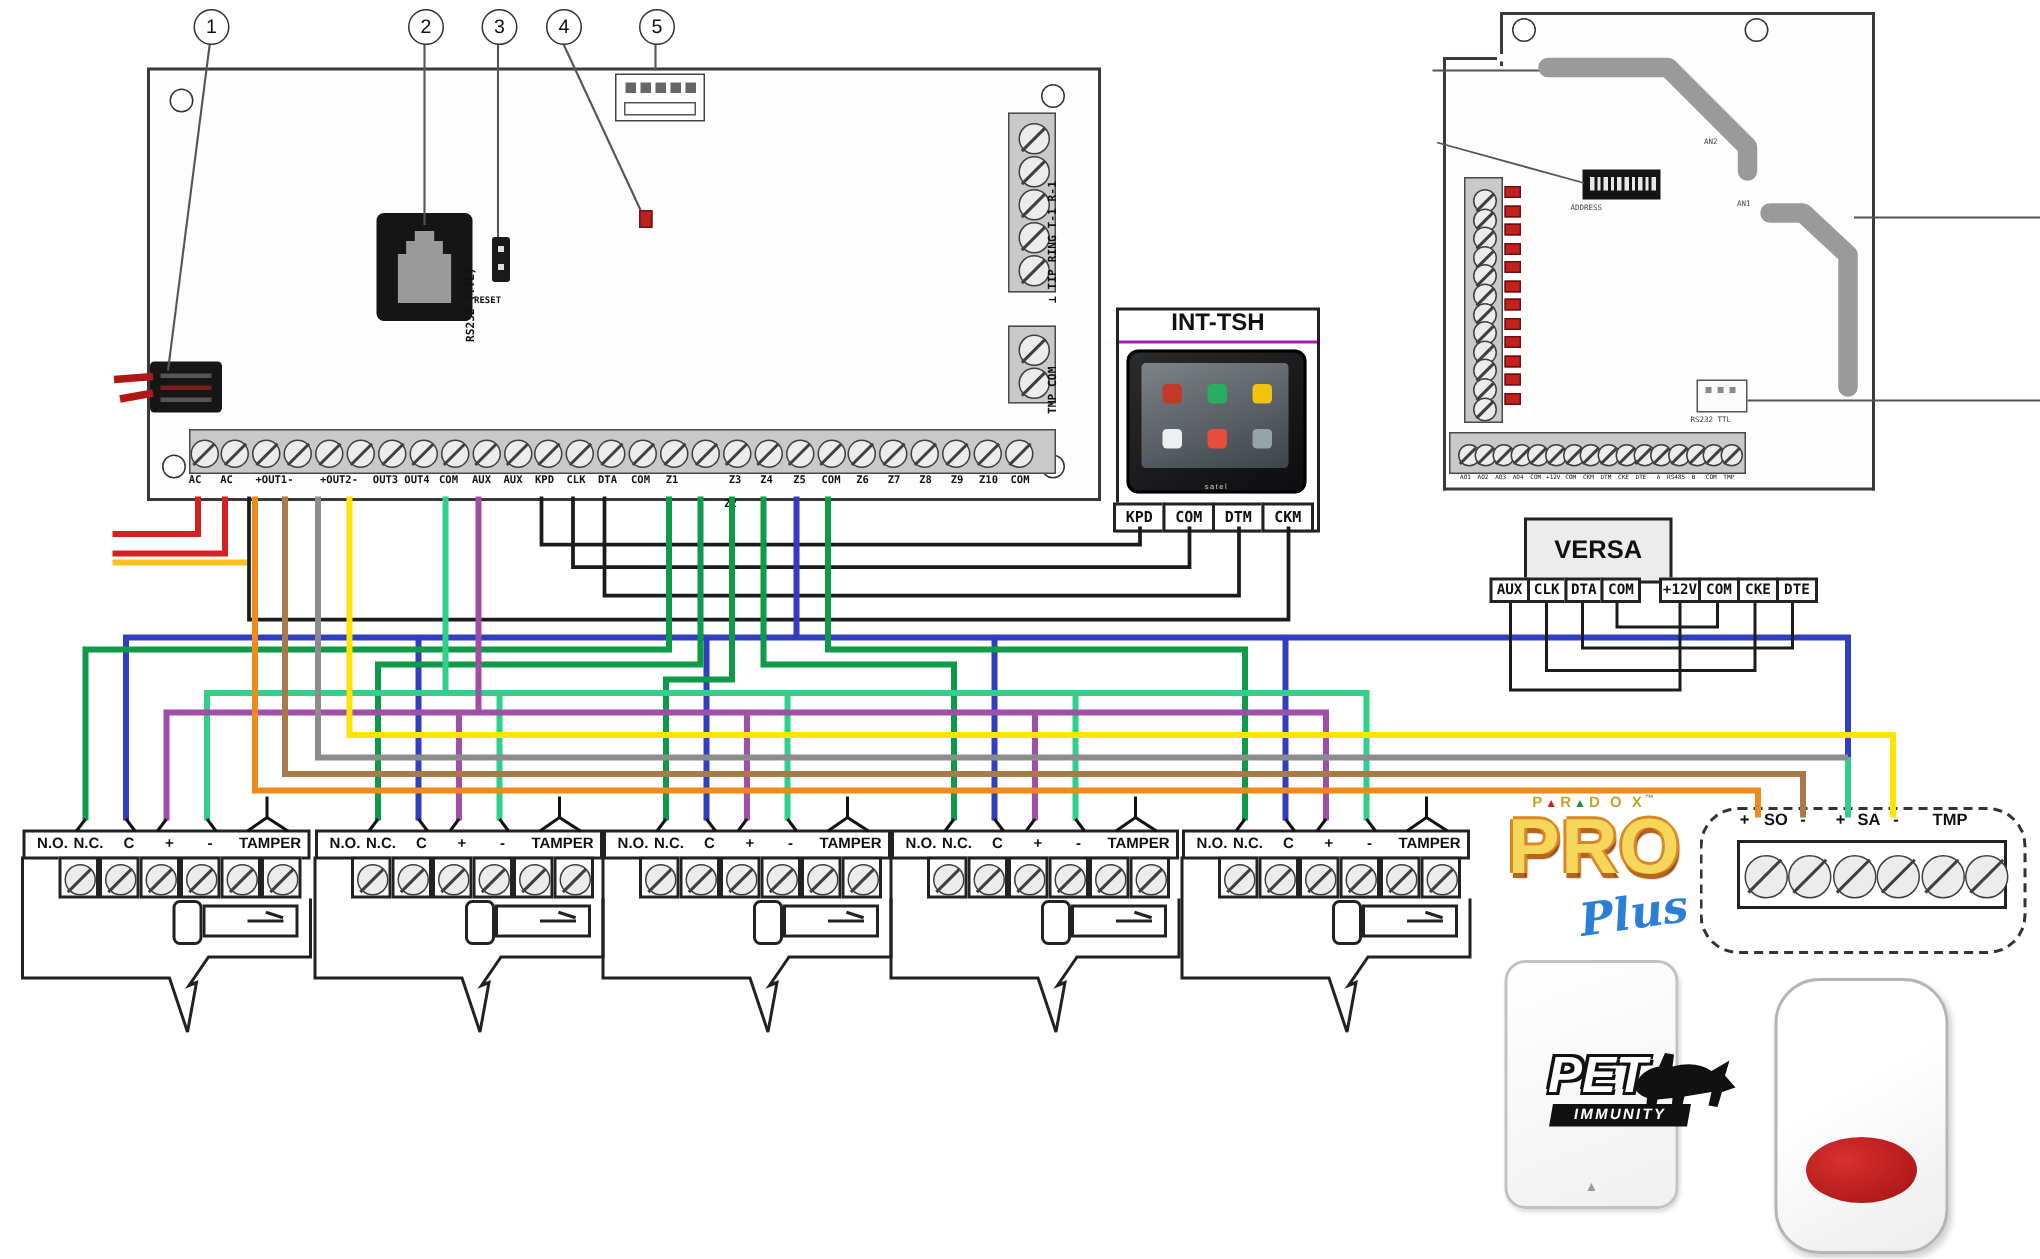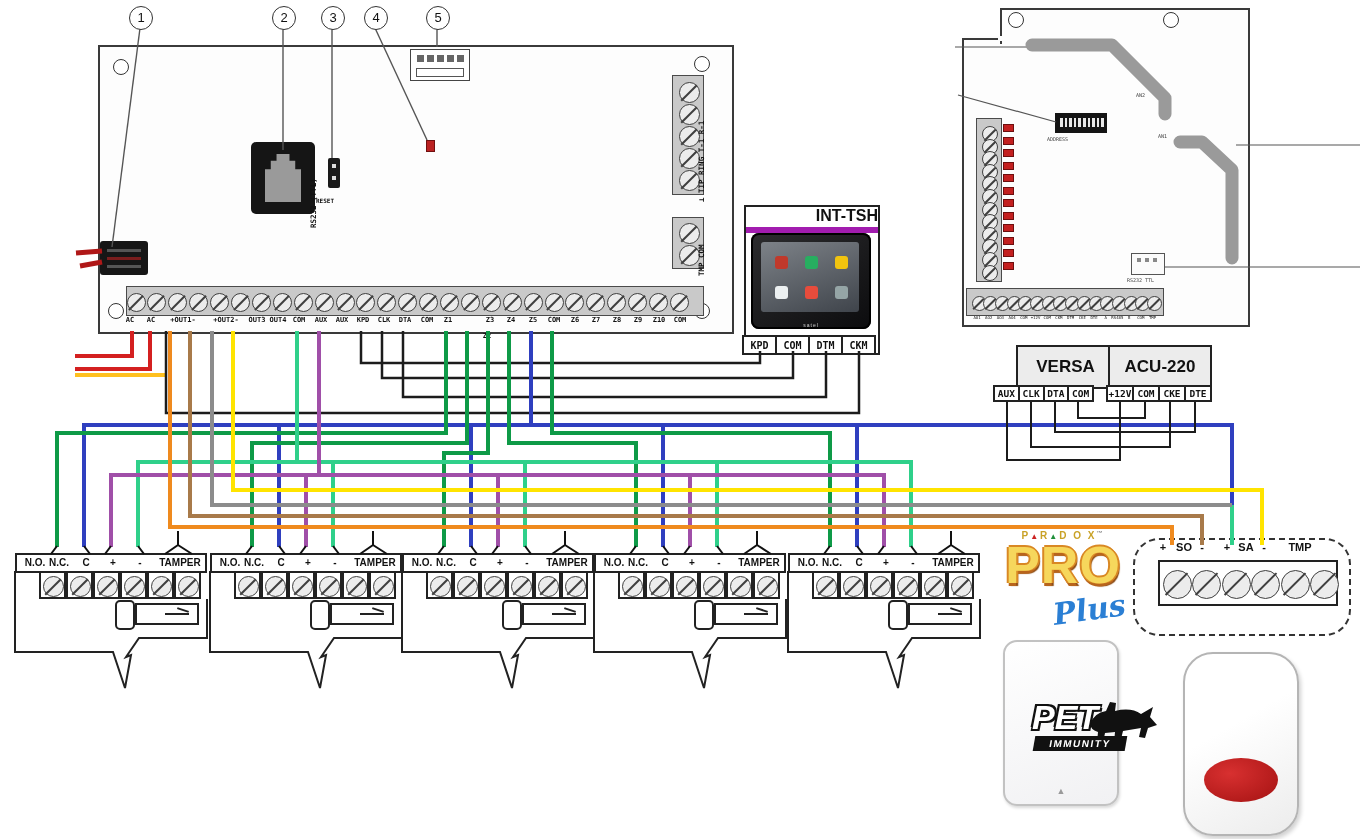--- a/index.html
+++ b/index.html
@@ -24,21 +24,21 @@
     clip-path:polygon(32% 0,68% 0,68% 14%,84% 14%,84% 32%,100% 32%,100% 100%,0 100%,0 32%,16% 32%,16% 14%,32% 14%);}
   .jumper{position:absolute;left:228px;top:111px;width:12px;height:30px;background:#1a1a1a;border-radius:2px;}
   .jumper b{position:absolute;left:4px;width:4px;height:4px;background:#ddd;}
   .led{position:absolute;left:326px;top:93px;width:7px;height:10px;background:#b22;border:1px solid #701010;}
   .conn5{position:absolute;left:310px;top:2px;width:58px;height:30px;border:1.6px solid #444;background:#fff;}
   .conn5 b{position:absolute;top:5px;width:7px;height:7px;background:#666;}
   .conn5 u{position:absolute;left:5px;bottom:3px;width:46px;height:7px;border:1.2px solid #555;display:block;}
   .tinytext{position:absolute;font-size:6px;font-family:"DejaVu Sans Mono",monospace;font-weight:bold;}
   
   .inttsh{position:absolute;left:744px;top:205px;width:132px;height:146px;border:2px solid #222;background:#fff;z-index:2;}
-  .inttsh .ttl{height:20px;text-align:right;font-size:16px;font-weight:bold;border-bottom:6px solid #a21caf;}
+  .inttsh .ttl{height:20px;text-align:center;font-size:16px;font-weight:bold;border-bottom:2px solid #a21caf;}
   .tab{position:absolute;left:5px;top:26px;width:120px;height:96px;background:linear-gradient(145deg,#2c2c2e,#0c0c0e);
        border-radius:8px;box-shadow:inset 0 0 0 2px #000;}
   .tab .scr{position:absolute;left:10px;top:9px;width:98px;height:70px;background:linear-gradient(160deg,#7d8288,#3f444b);border-radius:3px;}
   .tab .ic{position:absolute;width:13px;height:13px;border-radius:3px;}
   .tab .brand{position:absolute;left:0;right:0;bottom:1px;text-align:center;color:#cfcfcf;font-size:5px;letter-spacing:1px;}
   .termrow{position:absolute;left:-2px;bottom:-2px;display:flex;width:132px;height:20px;z-index:2;}
   .termrow div{flex:1;border:2px solid #222;margin-left:-2px;background:#fff;text-align:center;
                font-size:10px;font-weight:bold;line-height:17px;font-family:"DejaVu Sans Mono",monospace;}
   
   .modbox{position:absolute;background:#ececec;border:2px solid #222;z-index:2;text-align:center;
@@ -511,23 +511,20 @@
 
   <div class="modbox" style="left:1016px;top:345px;width:95px;height:40px;line-height:40px;">
     <span>VERSA</span>
   </div>
   <div class="modterms" style="left:995px;top:385px;width:99px;height:17px;" id="versaterms">
       <div>AUX</div>
       <div>CLK</div>
       <div>DTA</div>
       <div>COM</div>
     </div>
-  <div class="modbox" style="left:1108px;top:345px;width:100px;height:40px;line-height:40px;">
-    <span>ACU-220</span>
-  </div>
   <div class="modterms" style="left:1108px;top:385px;width:104px;height:17px;" id="acuterms">
       <div>+12V</div>
       <div>COM</div>
       <div>CKE</div>
       <div>DTE</div>
     </div>
 
   <div id="detzone">
       <div class="det" style="left: 15px; top: 553px;">
         <div class="lrow">

